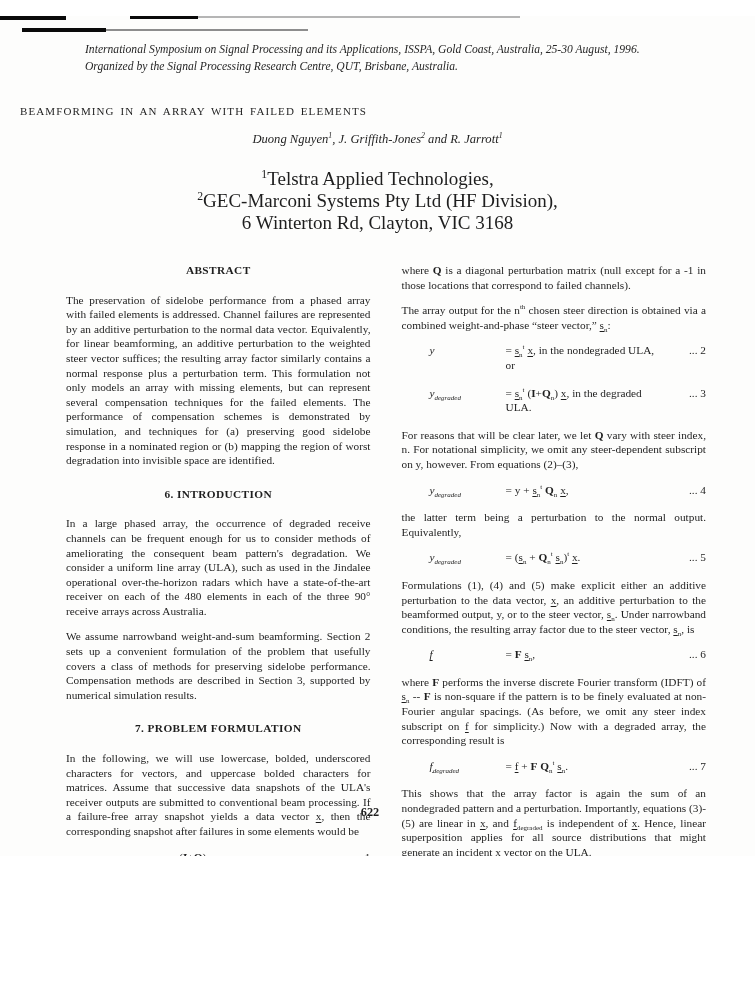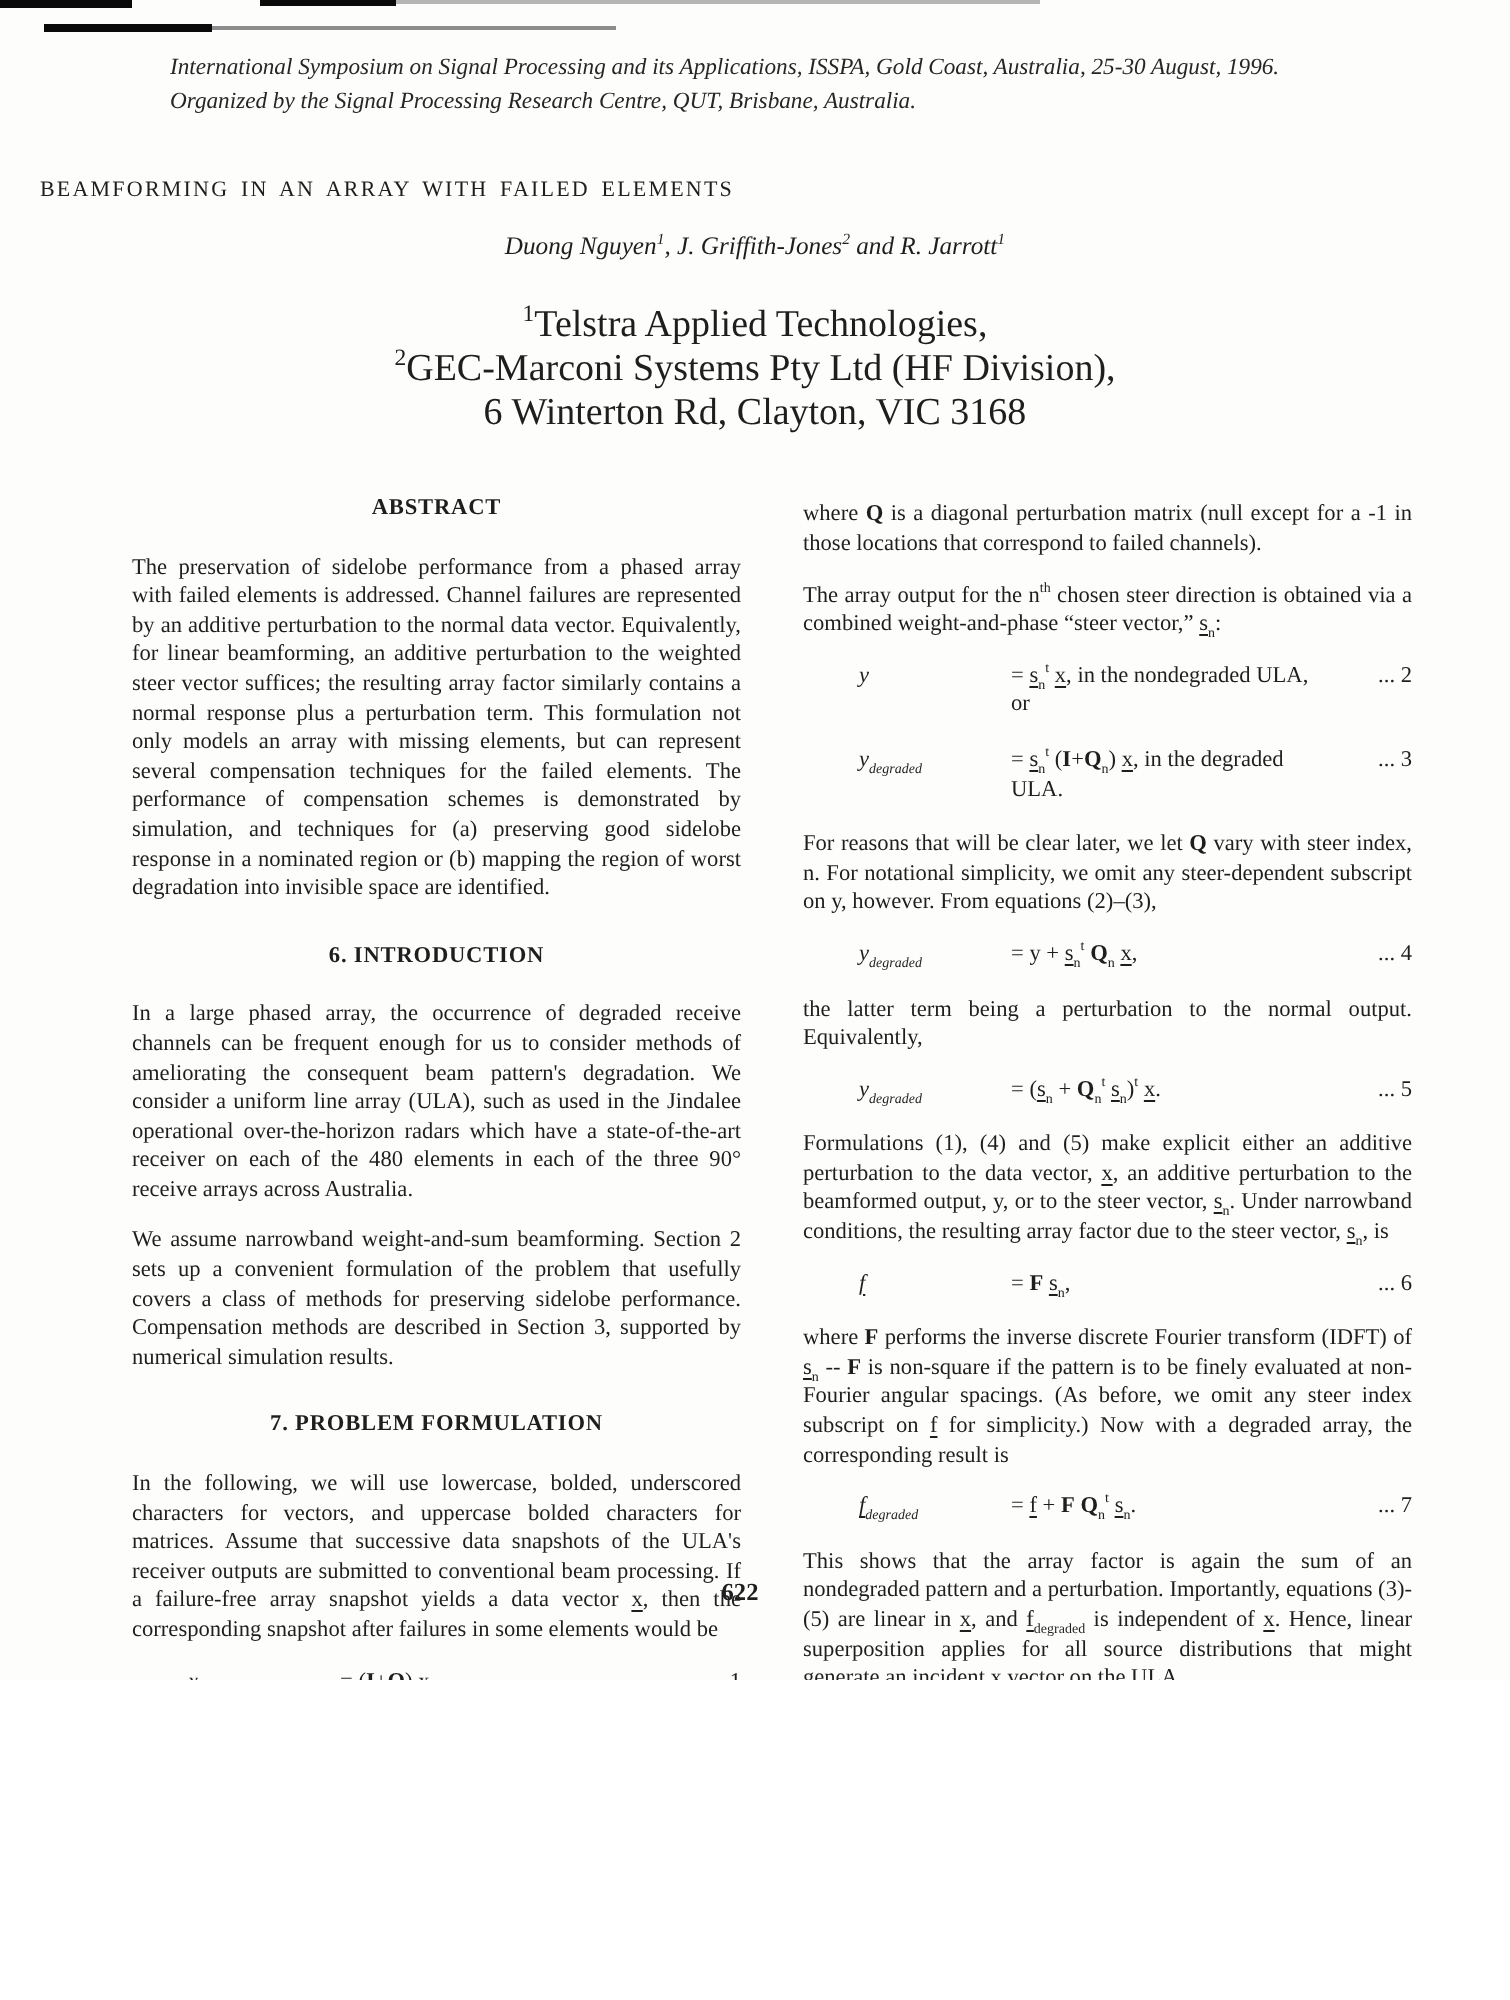--- a/index.html
+++ b/index.html
@@ -3,20 +3,21 @@
 <meta charset="utf-8">
 <style>
   html,body{margin:0;padding:0;background:#ffffff;}
   .page{
     position:relative;
     width:755px;height:840px;
     background:#fdfdfc;
     font-family:"Liberation Serif","DejaVu Serif",serif;
     color:#1e1e1e;
     overflow:hidden;
+    margin-top:16px;
   }
   
   .artifact{position:absolute;background:#0a0a0a;}
   .a1{left:0;top:0;width:66px;height:4px;}
   .a2{left:130px;top:0;width:68px;height:3px;}
   .a3{left:198px;top:0;width:322px;height:2px;background:#b5b5b5;}
   .a4{left:22px;top:12px;width:84px;height:4px;}
   .a5{left:106px;top:13px;width:202px;height:2px;background:#8d8d8d;}
   .header{
     margin:26px 55px 0 85px;
@@ -36,21 +37,20 @@
     font-size:12.6px;
   }
   .affil{
     margin-top:21px;
     text-align:center;
     font-size:19px;line-height:22px;
   }
   .columns{
     display:flex;gap:31px;
     margin:29px 49px 0 66px;
-    align-items:center;
   }
   .col{flex:1;min-width:0;font-size:11.3px;line-height:14.6px;}
   .col p{margin:0 0 11px;text-align:justify;}
   .sec-h{
     text-align:center;font-weight:bold;
     letter-spacing:0.4px;
     margin:19px 0 15px;
   }
   .sec-h.first{margin-top:0;}
   .eq{

